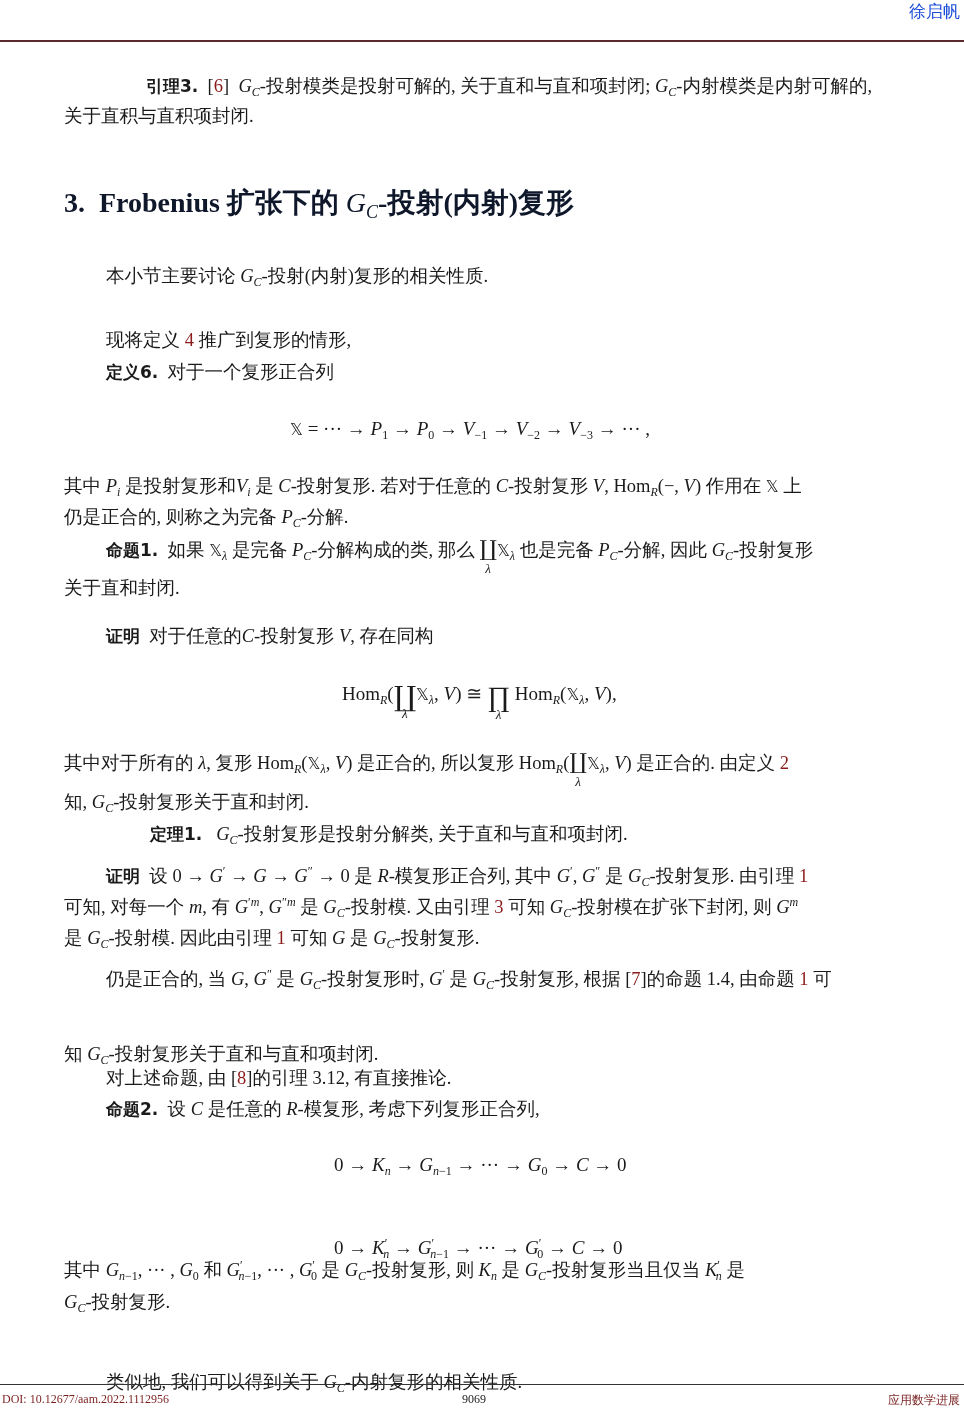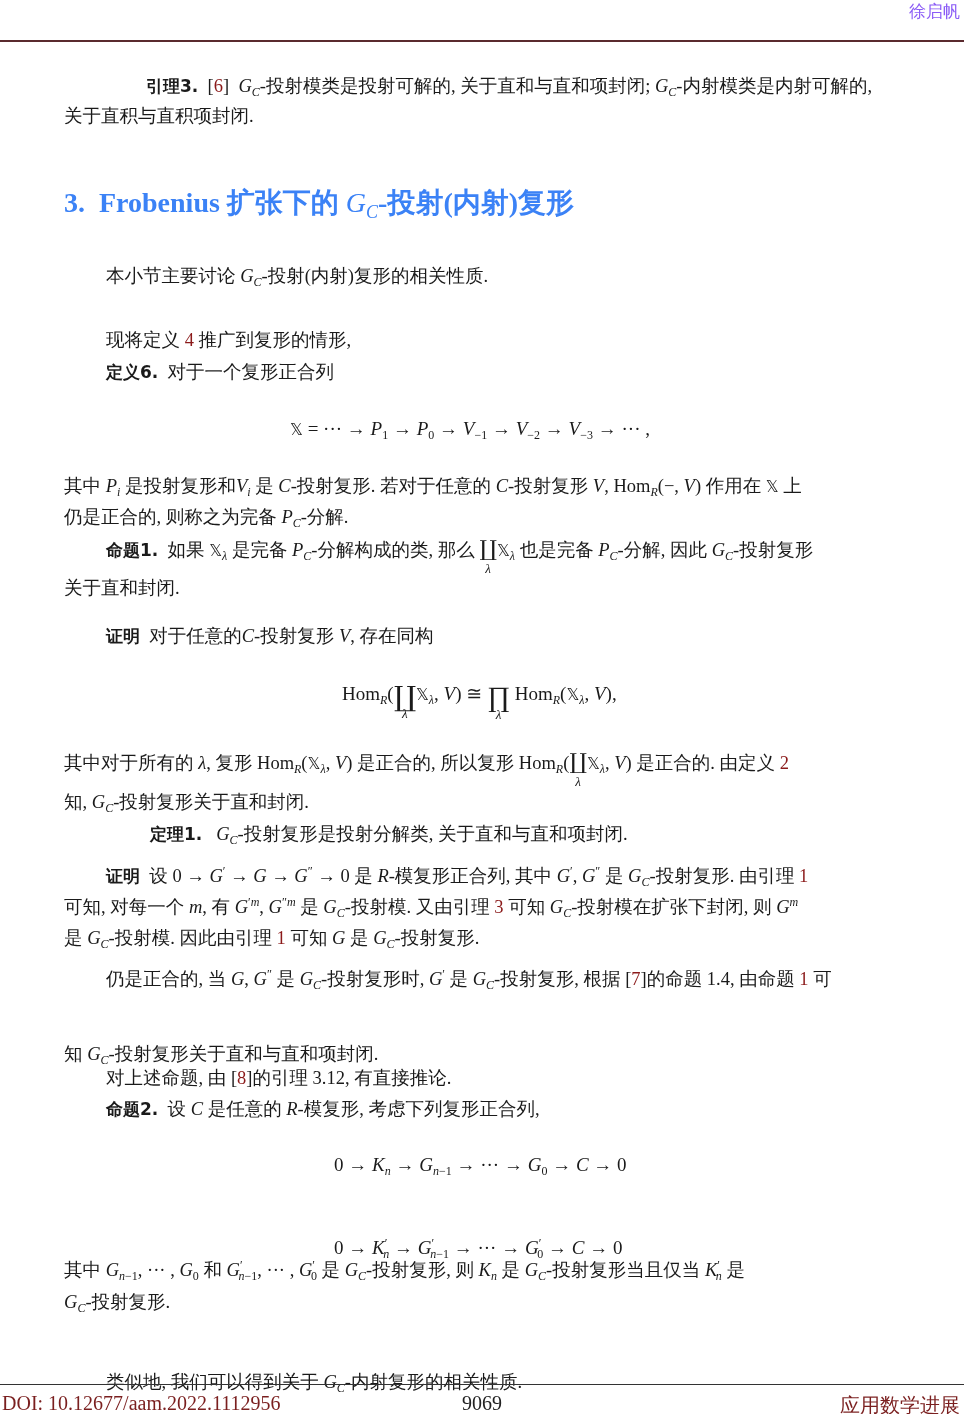--- a/index.html
+++ b/index.html
@@ -3,40 +3,40 @@
 <meta charset="utf-8">
 <style>
   html, body { margin: 0; padding: 0; background: #ffffff; }
   body {
     width: 964px; height: 1414px; position: relative; overflow: hidden;
     font-family: "Liberation Serif", "DejaVu Serif", serif;
     color: #1a1a1a;
     font-size: 18.5px;
   }
   .abs { position: absolute; }
-  .header-author { right: 4px; top: 0px; font-size: 17px; color: #8b5cf6; }
+  .header-author { right: 4px; top: 0px; font-size: 17px; color: #1d4ed8; }
   .rule-top { left: 0; right: 0; top: 40px; height: 1.5px; background: #5a2a2e; }
   .rule-bottom { left: 0; right: 0; top: 1384px; height: 1px; background: #333; }
-  .footer { top: 1392px; font-size: 20px; }
+  .footer { top: 1392px; font-size: 12px; }
   .doi { left: 2px; color: #7a1f1f; }
   .pageno { left: 462px; color: #222; }
   .journal { right: 4px; color: #7a1f1f; }
 
   .line { position: absolute; white-space: nowrap; line-height: 24px; }
   .b { font-weight: bold; font-family: "DejaVu Sans", sans-serif; font-size: 17px; }
   .ref { color: #8b1a1a; }
   i.m { font-style: italic; }
   sub, sup { font-size: 12px; line-height: 0; }
   sub { vertical-align: -4px; }
   sup { vertical-align: 7px; }
   .bb { font-family: "DejaVu Sans", sans-serif; font-size: 16px; }
 
   .section-title {
     left: 64px; top: 184px; font-size: 28px; font-weight: bold;
-    color: #3b82f6; white-space: nowrap;
+    color: #0f172a; white-space: nowrap;
   }
   .section-title i { font-weight: normal; }
 
   .eq { position: absolute; white-space: nowrap; font-size: 19px; }
   .bigop { font-size: 28px; display: inline-block; vertical-align: -6px; }
   .under { position: relative; display: inline-block; }
   .under .lim { position: absolute; left: 50%; transform: translateX(-50%); top: 26px; font-size: 13px; font-style: italic; }
 </style>
 </head>
 <body>

